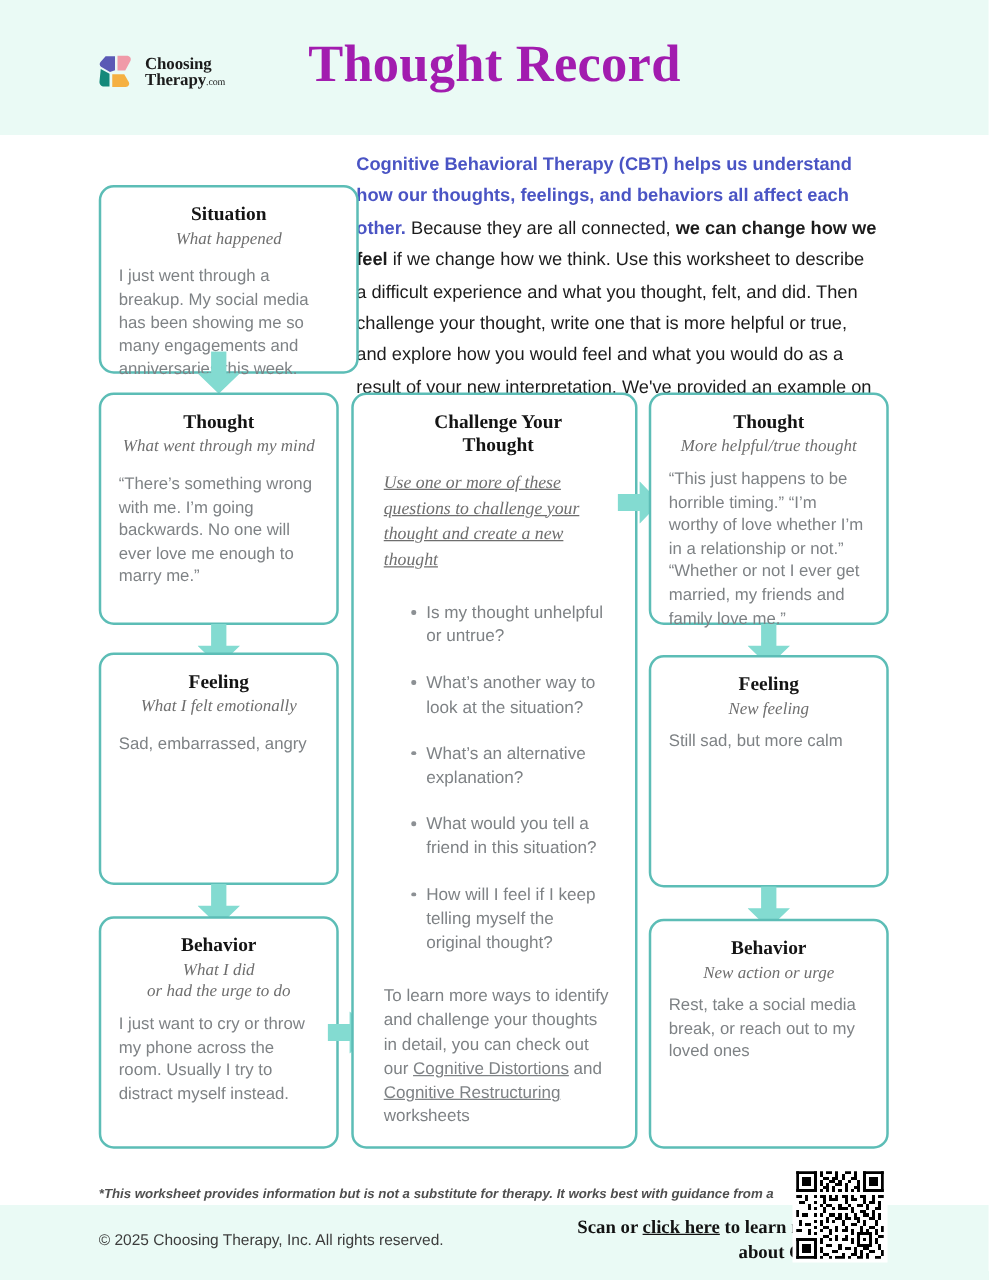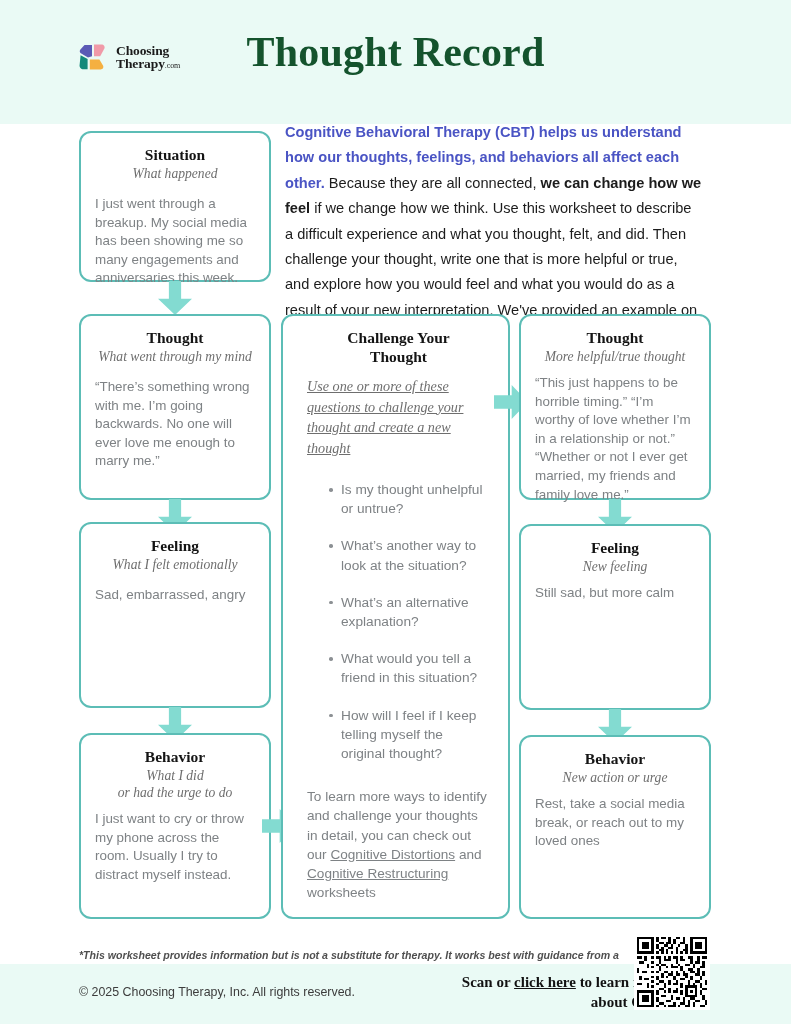--- a/index.html
+++ b/index.html
@@ -8,21 +8,21 @@
     width: 791px;
     height: 1024px;
     background: #ffffff;
     font-family: "Liberation Sans", sans-serif;
     position: relative;
     overflow: hidden;
   }
 
   
   .header {
-    height: 124px;
+    height: 108px;
     background: #eafaf5;
     display: flex;
     align-items: center;
     position: relative;
   }
   .logo-wrap {
     position: absolute;
     left: 76px;
     top: 40px;
     display: flex;
@@ -44,21 +44,21 @@
   .logo-text .dotcom { font-size: 8px; font-weight: 400; }
 
   .page-title {
     position: absolute;
     left: 0; right: 0;
     top: 28px;
     text-align: center;
     font-family: "Liberation Serif", serif;
     font-weight: 700;
     font-size: 42px;
-    color: #14532d;
+    color: #a21caf;
     letter-spacing: 0.2px;
   }
 
   
   .intro {
     position: absolute;
     left: 285px;
     top: 120px;
     width: 418px;
     font-size: 14.6px;
@@ -227,21 +227,21 @@
       <span class="l2"><span>Therapy</span><span class="dotcom">.com</span></span>
     </div>
   </div>
   <div class="page-title">Thought Record</div>
 </div>
 
 <div class="intro">
   <span class="accent">Cognitive Behavioral Therapy (CBT) helps us understand how our thoughts, feelings, and behaviors all affect each other.</span><span> Because they are all connected, </span><span class="bold">we can change how we feel</span><span> if we change how we think. Use this worksheet to describe a difficult experience and what you thought, felt, and did. Then challenge your thought, write one that is more helpful or true, and explore how you would feel and what you would do as a result of your new interpretation. We've provided an example on this page, and the next is blank.</span>
 </div>
 
-<div class="card" style="left:79px; top:131px; width:192px; height:151px;">
+<div class="card" style="left:79px; top:148px; width:208px; height:151px;">
   <div class="card-title">Situation</div>
   <div class="card-sub">What happened</div>
   <div class="card-body">I just went through a breakup. My social media has been showing me so many engagements and anniversaries this week.</div>
 </div>
 
 <div class="arrow-down" style="left:158px; top:281px;"></div>
 
 <div class="card" style="left:79px; top:314px; width:192px; height:186px;">
   <div class="card-title">Thought</div>
   <div class="card-sub">What went through my mind</div>

